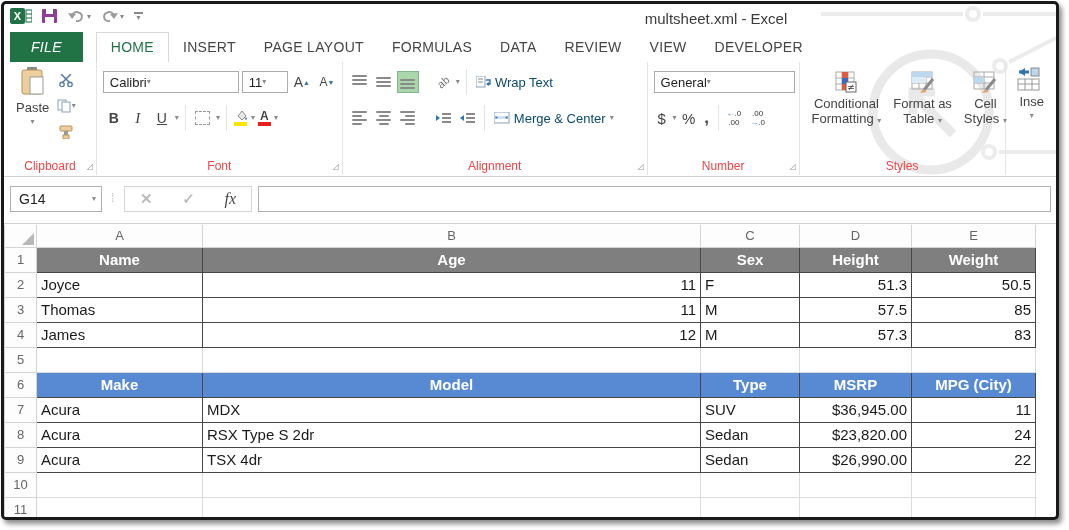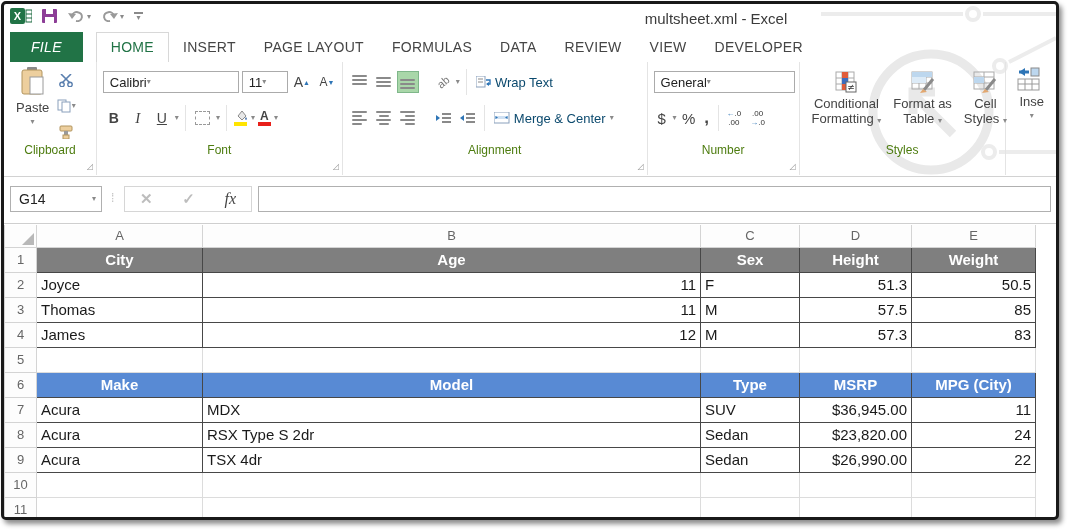--- a/index.html
+++ b/index.html
@@ -14,21 +14,21 @@
   .caret{font-size:8px;color:#8a8a8a;line-height:1;}
   .win-title{position:absolute;left:712px;top:6px;transform:translateX(-50%);font-size:15px;color:#3b3b3b;white-space:nowrap;z-index:2;}
   
   #tabrow{top:28px;height:30px;display:flex;align-items:flex-end;z-index:2;}
   .tab{height:29px;line-height:29px;padding:0 14px;font-size:14px;color:#454545;letter-spacing:.3px;cursor:pointer;white-space:nowrap;}
   .tab.file{background:#217346;color:#fff;margin-left:6px;padding:0 21px;height:30px;line-height:30px;font-style:italic;}
   .tab.active{background:#fff;color:#217346;border:1px solid #d8d8d8;border-bottom:none;margin-left:13px;}
   
   #ribbon{top:58px;height:114px;border-bottom:1px solid #d2d2d2;display:flex;z-index:2;}
   .group{position:relative;height:113px;box-sizing:border-box;border-right:1px solid #e4e4e4;padding:5px 4px 20px 6px;}
-  .glabel{position:absolute;bottom:18px;left:0;right:0;text-align:center;font-size:12px;color:#4d7c0f;}
+  .glabel{position:absolute;bottom:2px;left:0;right:0;text-align:center;font-size:12px;color:#ef4444;}
   .launcher{position:absolute;right:3px;bottom:4px;font-size:8px;color:#9a9a9a;cursor:pointer;}
   .rrow{display:flex;align-items:center;height:30px;margin-bottom:3px;}
   .combo{display:flex;align-items:center;justify-content:flex-start;border:1px solid #ababab;background:#fff;height:22px;
          font-size:13px;color:#222;padding:0 3px 0 6px;box-sizing:border-box;cursor:pointer;}
   .sbtn{display:flex;align-items:center;justify-content:center;min-width:22px;height:22px;cursor:pointer;color:#444;}
   .sbtn.active{background:#a9d7a9;border:1px solid #7fb78a;box-sizing:border-box;}
   .lbl13{font-size:13px;color:#0c4a6e;white-space:nowrap;}
   .bigbtn{display:flex;flex-direction:column;align-items:center;justify-content:flex-start;gap:3px;padding:4px 6px;cursor:pointer;height:80px;}
   .bigbtn .t{font-size:13px;color:#444;line-height:15px;text-align:center;white-space:nowrap;}
   .vsep{width:1px;height:26px;background:#e4e4e4;margin:0 4px;}
@@ -466,21 +466,21 @@
             <tr>
         <th class="corner"></th>
         <th class="colh">A</th>
         <th class="colh">B</th>
         <th class="colh">C</th>
         <th class="colh">D</th>
         <th class="colh">E</th>
       </tr>
       <tr class="hgray">
         <td class="rn">1</td>
-        <td class="tb">City</td>
+        <td class="tb">Name</td>
         <td class="tb">Age</td>
         <td class="tb">Sex</td>
         <td class="tb">Height</td>
         <td class="tb">Weight</td>
       </tr>
       <tr>
         <td class="rn">2</td>
         <td class="tb">Joyce</td>
         <td class="tb r">11</td>
         <td class="tb">F</td>

